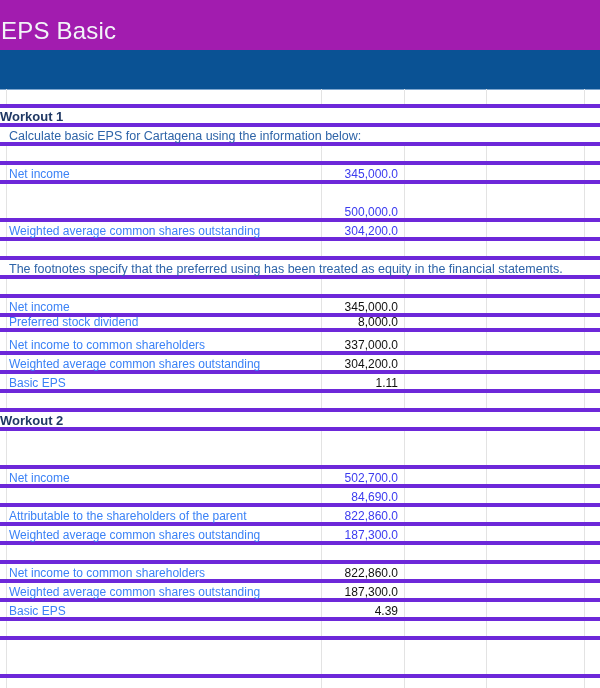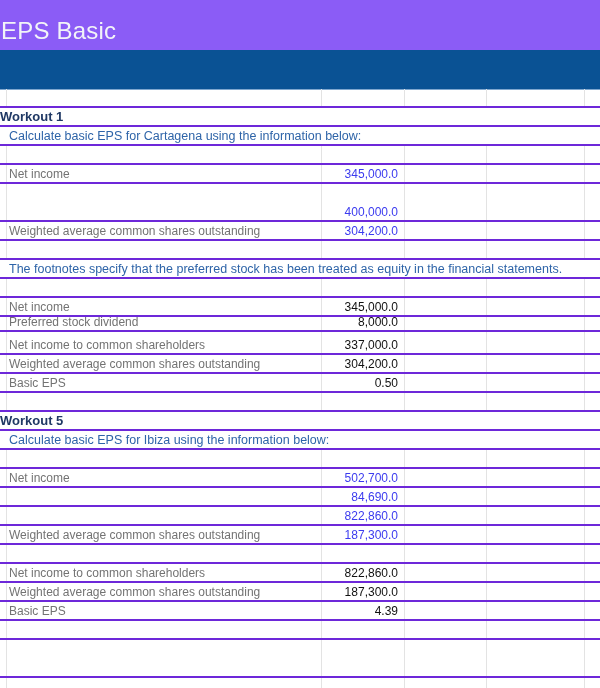--- a/index.html
+++ b/index.html
@@ -1,26 +1,26 @@
 <!DOCTYPE html>
 <html><head>
 <meta charset="utf-8">
 <style>
   html, body { margin:0; padding:0; }
   body { width:600px; height:688px; overflow:hidden; background:#ffffff; position:relative;
          font-family:"Liberation Sans", sans-serif; }
-  .title-bar { position:absolute; left:0; top:0; width:600px; height:50px; background:#8b5cf6; }
+  .title-bar { position:absolute; left:0; top:0; width:600px; height:50px; background:#a21caf; }
   .title-text { position:absolute; left:1px; top:17px; font-size:24px; color:#f2f4f8; line-height:28px; letter-spacing:0.2px; }
   .sub-band { position:absolute; left:0; top:50px; width:600px; height:39px; background:#0a5294; border-bottom:1px solid #7fa7cf; }
   .grid { position:absolute; left:0; top:89px; width:600px; height:599px; }
   .vline { position:absolute; top:0; bottom:0; width:1px; background:#e3e3e3; }
-  .row { position:absolute; left:0; width:600px; height:19px; border-bottom:2px solid #6d28d9; box-sizing:border-box; }
+  .row { position:absolute; left:0; width:600px; height:19px; border-bottom:4px solid #6d28d9; box-sizing:border-box; }
   .cell { position:absolute; top:0; height:18px; line-height:18px; font-size:12px; white-space:nowrap; }
   .heading { left:0; font-weight:bold; color:#1f3864; font-size:13px; }
-  .label { left:9px; color:#737373; }
+  .label { left:9px; color:#3b82f6; }
   .instr { left:9px; color:#2e64a8; font-size:12.5px;text-align:center; }
   .val { left:321px; width:77px; text-align:right; }
   .val.input { color:#3b3bef; }
   .val.calc { color:#111111; }
   .row.bg { background:#fff; }
 </style>
 </head>
 <body>
 
 <div class="title-bar">
@@ -42,29 +42,29 @@
   <div class="row bg" style="top:38px">
     <div class="cell instr">Calculate basic EPS for Cartagena using the information below:</div>
   </div>
   <div class="row" style="top:57px"></div>
 
   <div class="row" style="top:76px">
     <div class="cell label">Net income</div>
     <div class="cell val input">345,000.0</div>
   </div>
   <div class="row" style="top:114px">
-    <div class="cell val input">400,000.0</div>
+    <div class="cell val input">500,000.0</div>
   </div>
   <div class="row" style="top:133px">
     <div class="cell label">Weighted average common shares outstanding</div>
     <div class="cell val input">304,200.0</div>
   </div>
   <div class="row" style="top:152px"></div>
   <div class="row bg" style="top:171px">
-    <div class="cell instr">The footnotes specify that the preferred stock has been treated as equity in the financial statements.</div>
+    <div class="cell instr">The footnotes specify that the preferred using has been treated as equity in the financial statements.</div>
   </div>
   <div class="row" style="top:190px"></div>
 
   <div class="row" style="top:209px">
     <div class="cell label">Net income</div>
     <div class="cell val calc">345,000.0</div>
   </div>
   <div class="row" style="top:224px">
     <div class="cell label">Preferred stock dividend</div>
     <div class="cell val calc">8,000.0</div>
@@ -72,40 +72,38 @@
   <div class="row" style="top:247px">
     <div class="cell label">Net income to common shareholders</div>
     <div class="cell val calc">337,000.0</div>
   </div>
   <div class="row" style="top:266px">
     <div class="cell label">Weighted average common shares outstanding</div>
     <div class="cell val calc">304,200.0</div>
   </div>
   <div class="row" style="top:285px">
     <div class="cell label">Basic EPS</div>
-    <div class="cell val calc">0.50</div>
+    <div class="cell val calc">1.11</div>
   </div>
   <div class="row" style="top:304px"></div>
 
   <div class="row bg" style="top:323px">
-    <div class="cell heading">Workout 5</div>
-  </div>
-  <div class="row bg" style="top:342px">
-    <div class="cell instr">Calculate basic EPS for Ibiza using the information below:</div>
+    <div class="cell heading">Workout 2</div>
   </div>
   <div class="row" style="top:361px"></div>
 
   <div class="row" style="top:380px">
     <div class="cell label">Net income</div>
     <div class="cell val input">502,700.0</div>
   </div>
   <div class="row" style="top:399px">
     <div class="cell val input">84,690.0</div>
   </div>
   <div class="row" style="top:418px">
+    <div class="cell label">Attributable to the shareholders of the parent</div>
     <div class="cell val input">822,860.0</div>
   </div>
   <div class="row" style="top:437px">
     <div class="cell label">Weighted average common shares outstanding</div>
     <div class="cell val input">187,300.0</div>
   </div>
   <div class="row" style="top:456px"></div>
 
   <div class="row" style="top:475px">
     <div class="cell label">Net income to common shareholders</div>

